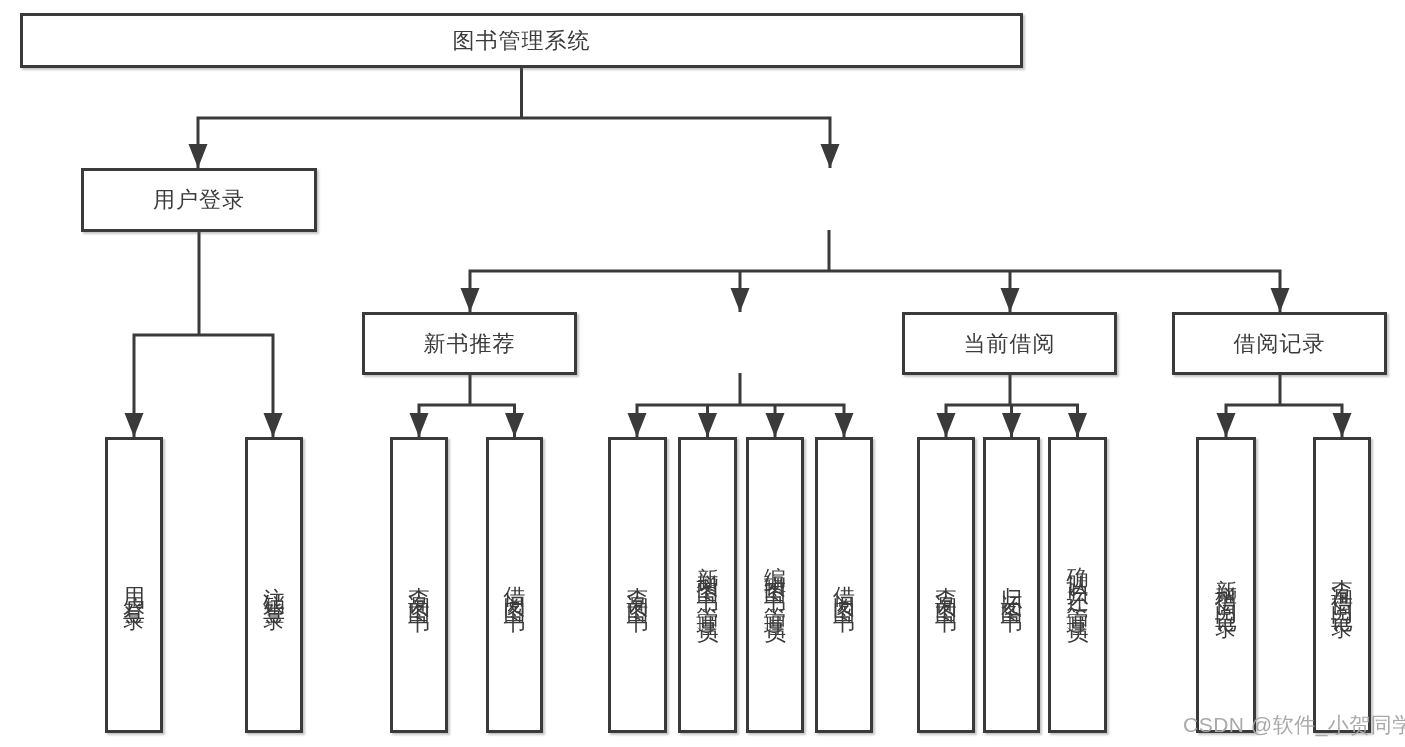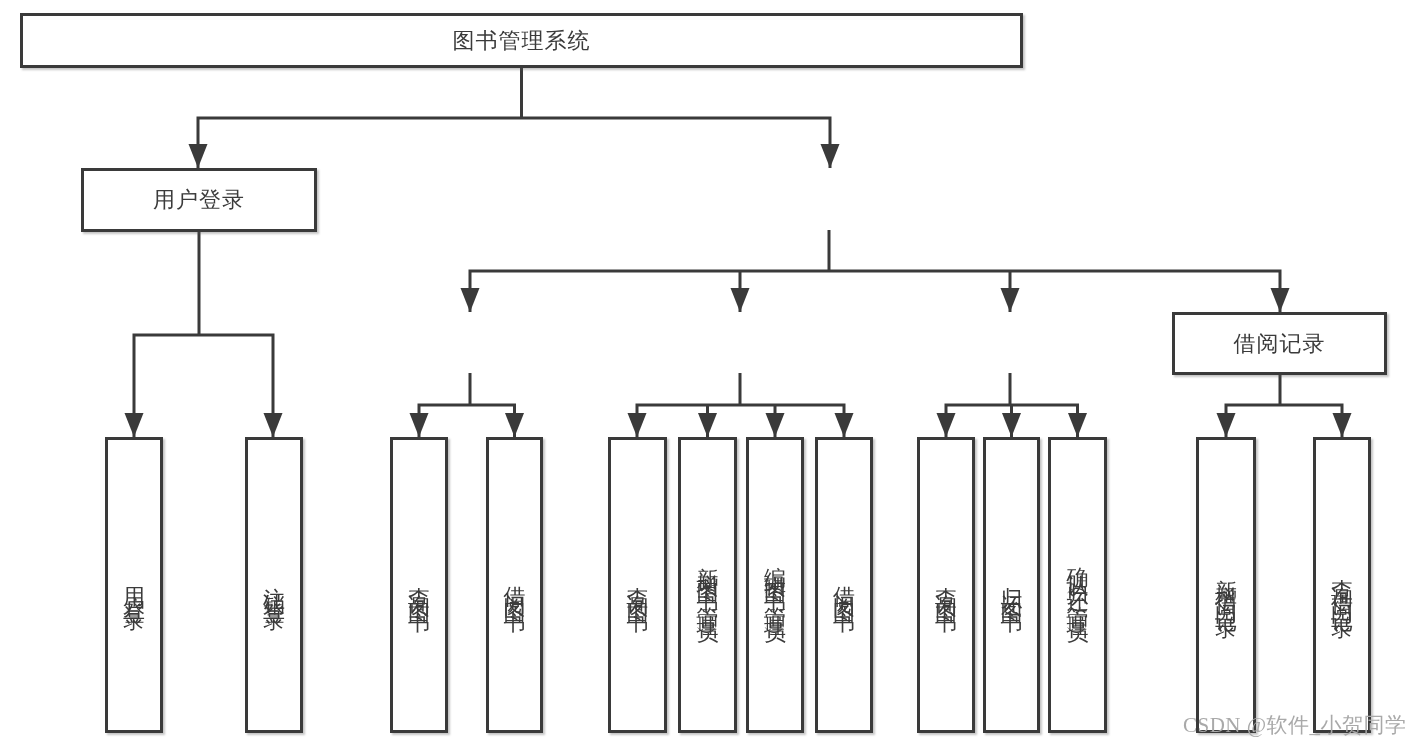--- a/index.html
+++ b/index.html
@@ -6,21 +6,21 @@
     --line:#3a3a3a;
     --text:#3b3b3b;
     --watermark:#a9a9a9;
     --bg:#ffffff;
   }
   html,body{margin:0;padding:0;background:var(--bg);}
   .canvas{
     position:relative;
     width:1405px;height:747px;
     background:var(--bg);
-    font-family:Liberation Serif, serif;
+    font-family:Liberation Sans, sans-serif;
     overflow:hidden;
   }
   svg.connectors{position:absolute;left:0;top:0;z-index:1;}
   svg.connectors path{stroke:var(--line);stroke-width:3;fill:none;}
   svg.connectors polygon{fill:var(--line);stroke:none;}
   .node{
     position:absolute;
     box-sizing:border-box;
     border:3px solid var(--line);
     background:#fff;
@@ -108,20 +108,26 @@
   </svg>
 
   <div class="node" style="left:20px;top:13px;width:1003px;height:55px">
     <span class="lbl">图书管理系统</span>
   </div>
 
   <div class="node" style="left:81px;top:168px;width:236px;height:64px">
     <span class="lbl">用户登录</span>
   </div>
 
+  <div class="node" style="left:362px;top:312px;width:215px;height:63px">
+    <span class="lbl">新书推荐</span>
+  </div>
+  <div class="node" style="left:902px;top:312px;width:215px;height:63px">
+    <span class="lbl">当前借阅</span>
+  </div>
   <div class="node" style="left:1172px;top:312px;width:215px;height:63px">
     <span class="lbl">借阅记录</span>
   </div>
 
   <div class="node leaf" style="left:105px;top:437px;width:58px;height:296px">
     <span class="lbl">用户登录</span>
   </div>
   <div class="node leaf" style="left:245px;top:437px;width:58px;height:296px">
     <span class="lbl">注销登录</span>
   </div>

